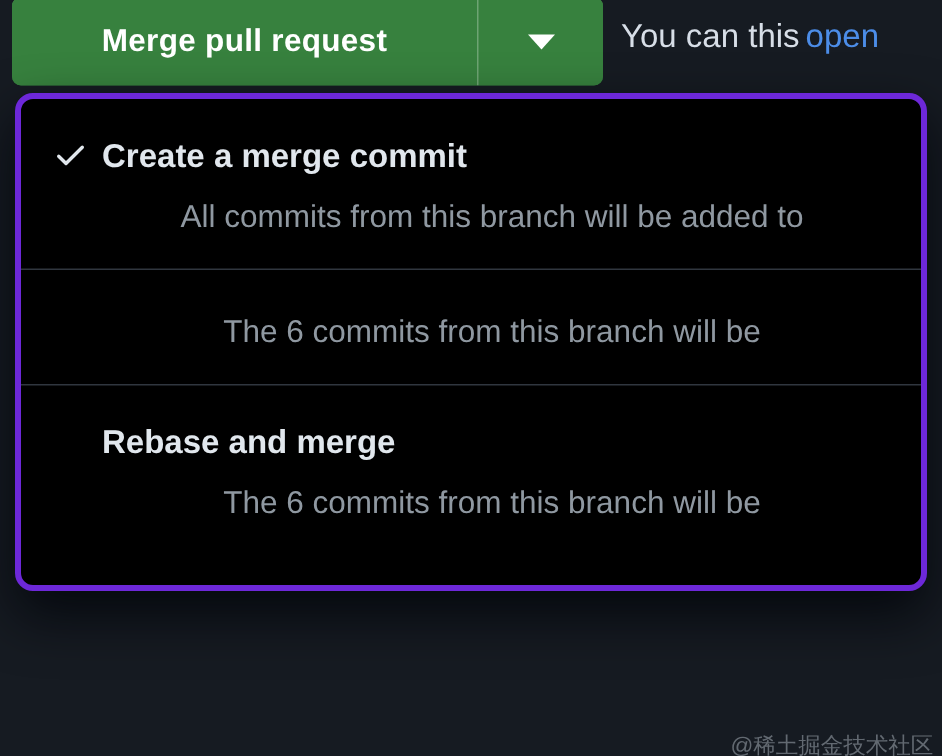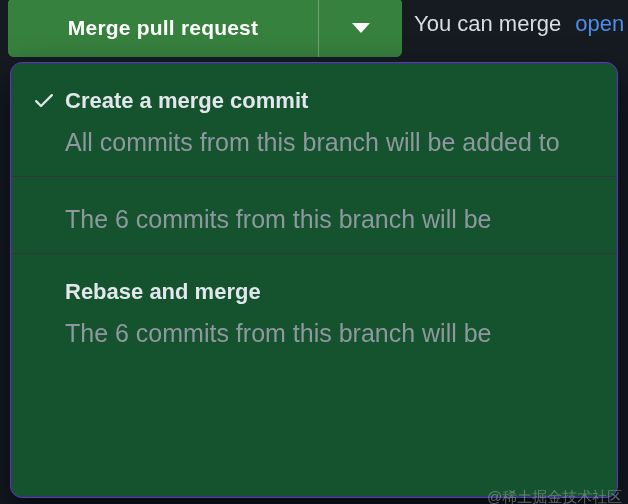--- a/index.html
+++ b/index.html
@@ -62,34 +62,34 @@
   .also-text {
     position: absolute;
     left: 414px;
     top: 11px;
     font-size: 22px;
     color: #d7dee7;
     white-space: nowrap;
   }
   .also-link {
     color: #4c8de8;
-    margin-left: 14px;
+    margin-left: 4px;
     text-decoration: none;
     cursor: pointer;
   }
 
   
   .menu {
     position: absolute;
     left: 10px;
     top: 62px;
     width: 608px;
-    height: 436px;
-    background: #14532d;
-    border: 1px solid #6d28d9;
+    height: 332px;
+    background: #000000;
+    border: 4px solid #6d28d9;
     border-radius: 12px;
     box-shadow: 0 16px 36px rgba(1,4,9,0.8);
     overflow: hidden;
   }
   .option {
     position: relative;
     padding: 24px 26px 16px 54px;
     cursor: pointer;
   }
   .option + .option {
@@ -105,23 +105,24 @@
   }
   .check svg { width: 24px; height: 24px; display: block; }
   .option-title {
     font-size: 22px;
     font-weight: 700;
     color: #e1e7ed;
     line-height: 28px;
     margin-bottom: 9px;
   }
   .option-desc {
-    font-size: 25px;
+    font-size: 21px;
     color: #8f98a1;
     line-height: 36px;
+    text-align: center;
   }
 
   
   .watermark {
     position: absolute;
     left: 487px;
     top: 488px;
     font-size: 15px;
     color: rgba(150,158,166,0.6);
     white-space: nowrap;
@@ -134,21 +135,21 @@
 <div class="stage">
 
   <div class="btn-group">
     <button class="merge-btn">Merge pull request</button>
     <button class="caret-btn">
       <span class="caret"></span>
     </button>
   </div>
 
   <div class="also-text">
-    <span>You can merge</span><a class="also-link">open</a>
+    <span>You can this</span><a class="also-link">open</a>
   </div>
 
   <div class="menu">
 
     <div class="option">
       <span class="check">
         <svg viewBox="0 0 16 16" fill="currentColor" aria-hidden="true">
           <path d="M13.78 4.22a.75.75 0 0 1 0 1.06l-7.25 7.25a.75.75 0 0 1-1.06 0L2.22 9.28a.75.75 0 0 1 1.06-1.06L6 10.94l6.72-6.72a.75.75 0 0 1 1.06 0Z"></path>
         </svg>
       </span>

